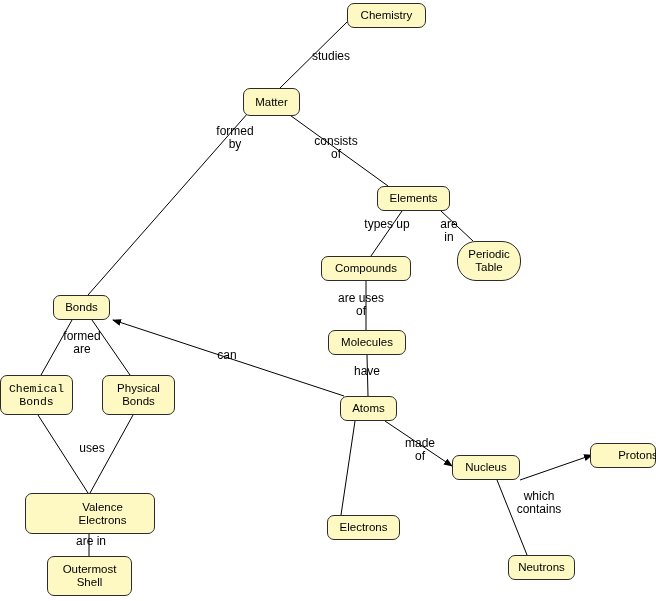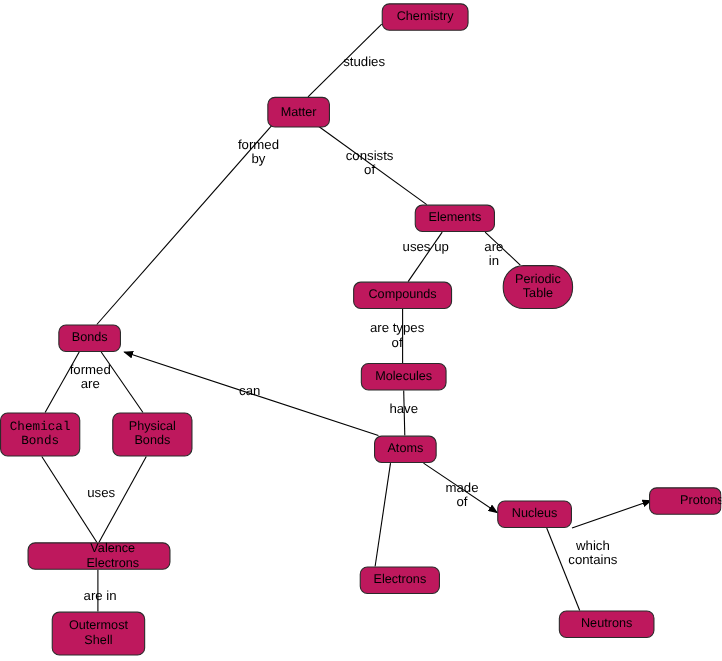--- a/index.html
+++ b/index.html
@@ -20,21 +20,21 @@
   #edges {
     position: absolute;
     left: 0;
     top: 0;
     width: 656px;
     height: 601px;
   }
   .node {
     position: absolute;
     box-sizing: border-box;
-    background: #be185d;
+    background: #fef9c3;
     border: 1px solid #2b2b2b;
     border-radius: 7px;
     color: #000000;
     font-size: 11.5px;
     line-height: 13px;
     text-align: center;
     display: flex;
     align-items: center;
     justify-content: center;
     white-space: pre-line;
@@ -87,38 +87,38 @@
       <div class="node" style="left: 457px; top: 241px; width: 64px; height: 40px; border-radius: 19px;">Periodic
 Table</div>
       <div class="node" style="left: 321px; top: 256px; width: 90px; height: 25px;">Compounds</div>
       <div class="node" style="left: 328px; top: 330px; width: 78px; height: 25px;">Molecules</div>
       <div class="node" style="left: 340px; top: 396px; width: 57px; height: 25px;">Atoms</div>
       <div class="node" style="left: 53px; top: 295px; width: 57px; height: 25px;">Bonds</div>
       <div class="node" style="left: 0px; top: 375px; width: 73px; height: 40px; font-family: Liberation Mono, monospace;">Chemical
 Bonds</div>
       <div class="node" style="left: 102px; top: 375px; width: 73px; height: 40px;">Physical
 Bonds</div>
-      <div class="node" style="left: 25px; top: 493px; width: 130px; height: 25px; padding-left: 31px;">Valence Electrons</div>
+      <div class="node" style="left: 25px; top: 493px; width: 130px; height: 41px; padding-left: 31px;">Valence Electrons</div>
       <div class="node" style="left: 47px; top: 556px; width: 85px; height: 40px;">Outermost
 Shell</div>
       <div class="node" style="left: 327px; top: 515px; width: 73px; height: 25px;">Electrons</div>
       <div class="node" style="left: 452px; top: 455px; width: 68px; height: 25px;">Nucleus</div>
       <div class="node" style="left: 590px; top: 443px; width: 66px; height: 25px; padding-left: 36px;">Protons</div>
-      <div class="node" style="left: 508px; top: 555px; width: 87px; height: 25px;">Neutrons</div>
+      <div class="node" style="left: 508px; top: 555px; width: 67px; height: 25px;">Neutrons</div>
     </div>
   <div id="label-layer">
       <div class="edge-label" style="left: 302px; top: 50px; width: 58px;">studies</div>
       <div class="edge-label" style="left: 209px; top: 125px; width: 52px;">formed
 by</div>
       <div class="edge-label" style="left: 306px; top: 135px; width: 60px;">consists
 of</div>
-      <div class="edge-label" style="left: 356px; top: 218px; width: 62px;">uses up</div>
+      <div class="edge-label" style="left: 356px; top: 218px; width: 62px;">types up</div>
       <div class="edge-label" style="left: 435px; top: 218px; width: 28px;">are
 in</div>
-      <div class="edge-label" style="left: 325px; top: 292px; width: 72px;">are types
+      <div class="edge-label" style="left: 325px; top: 292px; width: 72px;">are uses
 of</div>
       <div class="edge-label" style="left: 348px; top: 365px; width: 38px;">have</div>
       <div class="edge-label" style="left: 212px; top: 349px; width: 30px;">can</div>
       <div class="edge-label" style="left: 59px; top: 330px; width: 46px;">formed
 are</div>
       <div class="edge-label" style="left: 73px; top: 442px; width: 38px;">uses</div>
       <div class="edge-label" style="left: 68px; top: 535px; width: 46px;">are in</div>
       <div class="edge-label" style="left: 398px; top: 437px; width: 44px;">made
 of</div>
       <div class="edge-label" style="left: 505px; top: 490px; width: 68px;">which

